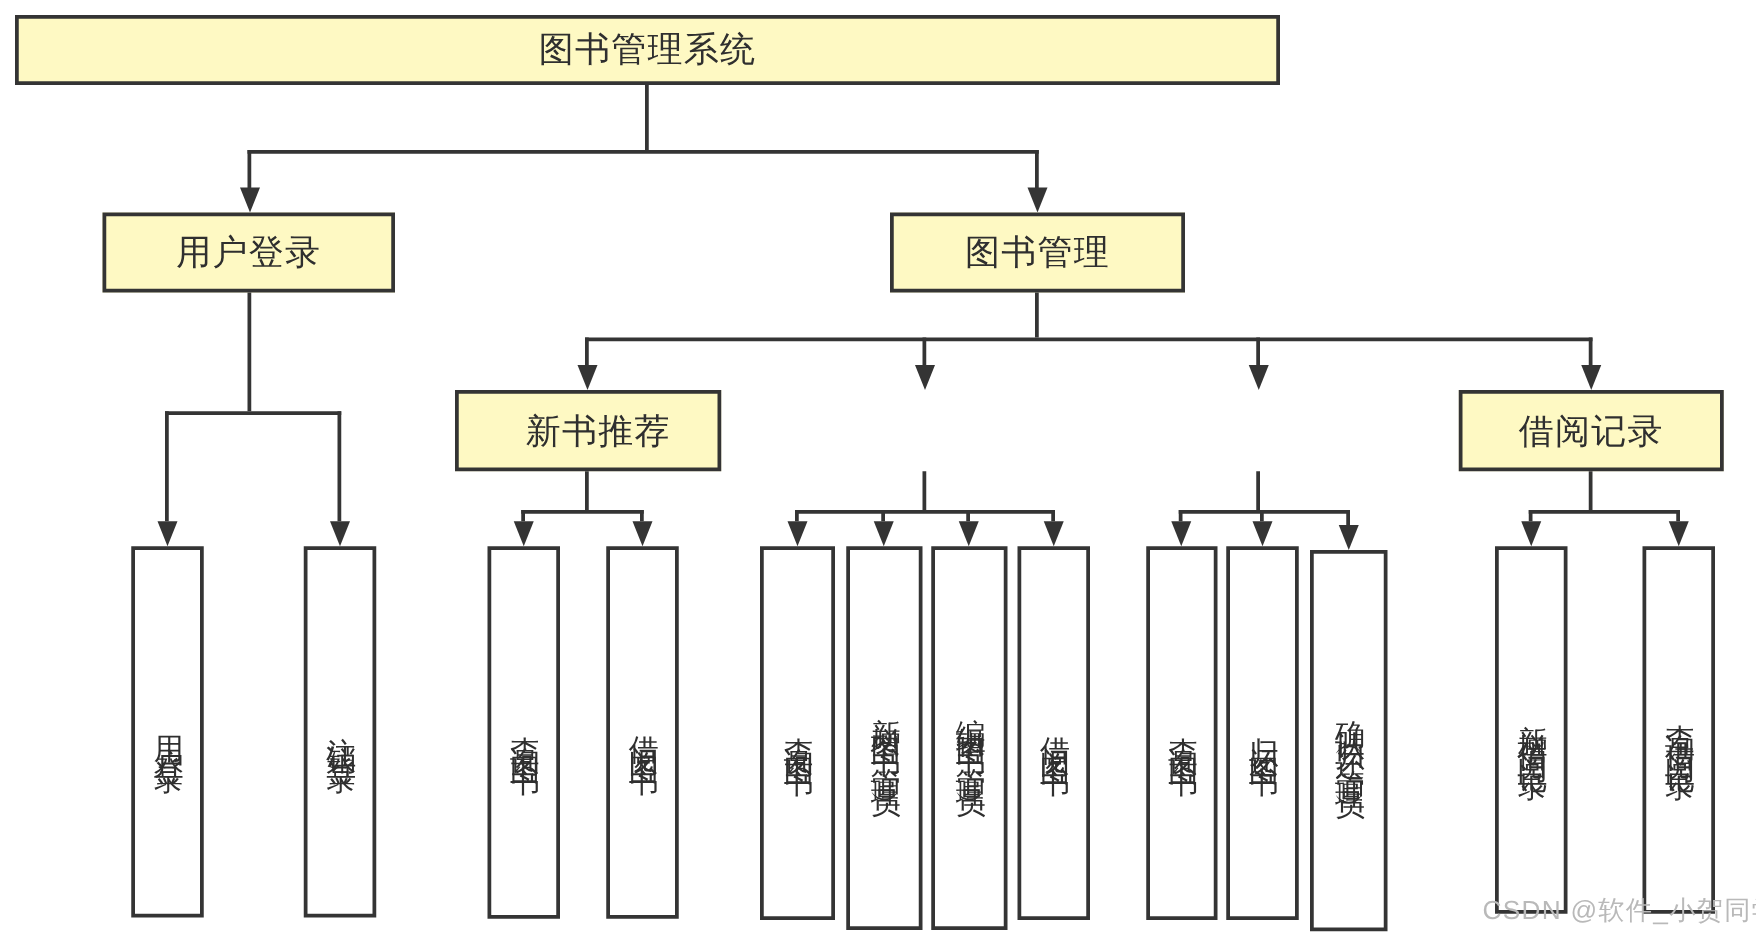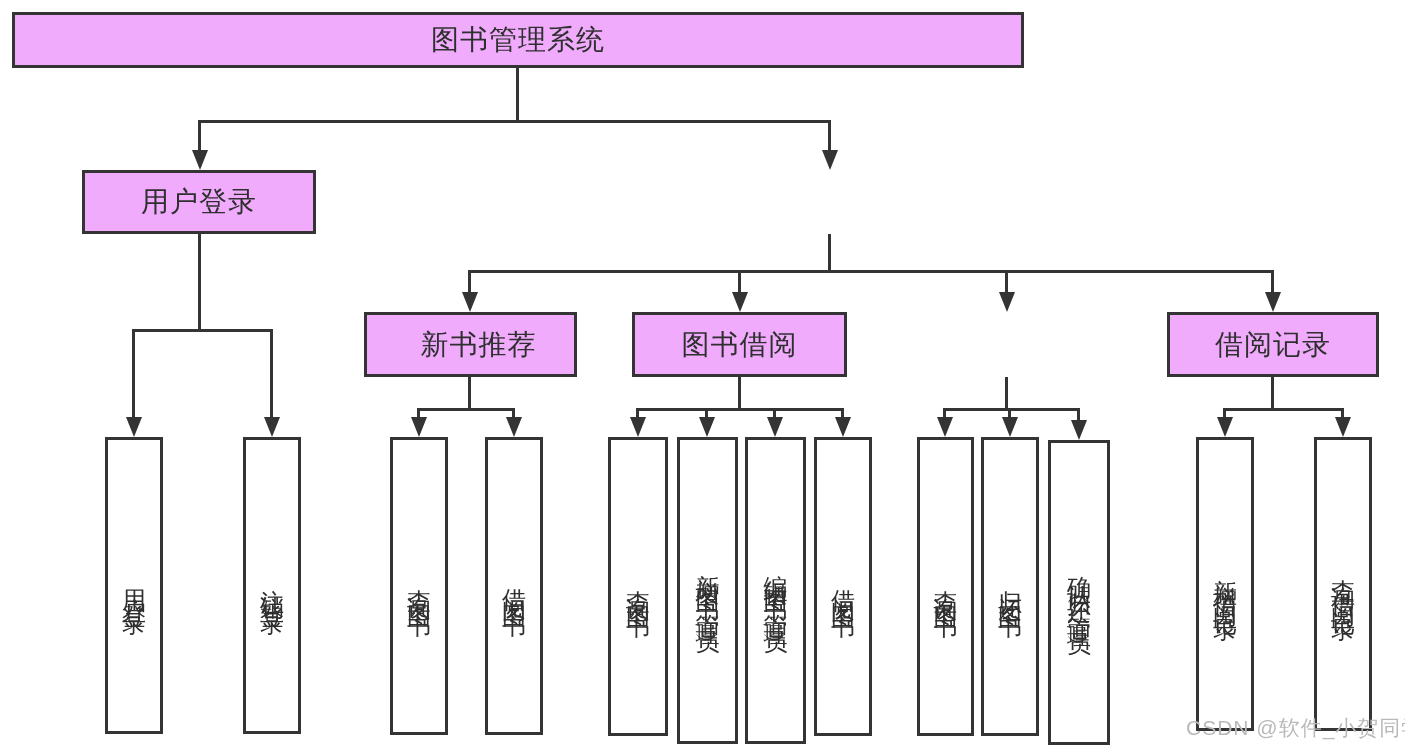--- a/index.html
+++ b/index.html
@@ -15,21 +15,21 @@
     position: relative;
     width: 1405px;
     height: 747px;
     background: var(--background);
     overflow: hidden;
   }
   
   .node {
     position: absolute;
     border: 3px solid var(--line);
-    background: #f0abfc;
+    background: #fef9c3;
     display: flex;
     align-items: center;
     justify-content: center;
     font-size: 28px;
     letter-spacing: 1px;
     color: var(--text);
     white-space: nowrap;
   }
   
   .leaf {
@@ -77,41 +77,41 @@
   <div class="node" style="left:12px; top:12px; width:1012px; height:56px;">图书管理系统</div>
 
   <div class="ln" style="left:516px; top:68px; width:3px; height:52px;"></div>
   <div class="ln" style="left:198px; top:120px; width:633px; height:3px;"></div>
   <div class="ln" style="left:198px; top:120px; width:3px; height:32px;"></div>
   <div class="arw" style="left:192px; top:150px;"></div>
   <div class="ln" style="left:828px; top:120px; width:3px; height:32px;"></div>
   <div class="arw" style="left:822px; top:150px;"></div>
 
   <div class="node" style="left:82px; top:170px; width:234px; height:64px;">用户登录</div>
+  <div class="node" style="left:712px; top:170px; width:236px; height:64px;">图书管理</div>
 
   <div class="ln" style="left:198px; top:234px; width:3px; height:95px;"></div>
   <div class="ln" style="left:132px; top:329px; width:141px; height:3px;"></div>
   <div class="ln" style="left:132px; top:329px; width:3px; height:88px;"></div>
   <div class="arw" style="left:126px; top:417px;"></div>
   <div class="ln" style="left:270px; top:329px; width:3px; height:88px;"></div>
   <div class="arw" style="left:264px; top:417px;"></div>
 
   <div class="ln" style="left:828px; top:234px; width:3px; height:36px;"></div>
   <div class="ln" style="left:468px; top:270px; width:806px; height:3px;"></div>
   <div class="ln" style="left:468px; top:270px; width:3px; height:22px;"></div>
   <div class="arw" style="left:462px; top:292px;"></div>
   <div class="ln" style="left:738px; top:270px; width:3px; height:22px;"></div>
   <div class="arw" style="left:732px; top:292px;"></div>
   <div class="ln" style="left:1005px; top:270px; width:3px; height:22px;"></div>
   <div class="arw" style="left:999px; top:292px;"></div>
   <div class="ln" style="left:1271px; top:270px; width:3px; height:22px;"></div>
   <div class="arw" style="left:1265px; top:292px;"></div>
 
   <div class="node" style="left:364px; top:312px; width:213px; height:65px;padding-left:16px;">新书推荐</div>
-  <div class="node" style="left:632px; top:312px; width:215px; height:65px;">图书借阅</div>
   <div class="node" style="left:1167px; top:312px; width:212px; height:65px;">借阅记录</div>
 
   <div class="ln" style="left:468px; top:377px; width:3px; height:31px;"></div>
   <div class="ln" style="left:417px; top:408px; width:98px; height:3px;"></div>
   <div class="ln" style="left:417px; top:408px; width:3px; height:9px;"></div>
   <div class="arw" style="left:411px; top:417px;"></div>
   <div class="ln" style="left:512px; top:408px; width:3px; height:9px;"></div>
   <div class="arw" style="left:506px; top:417px;"></div>
 
   <div class="ln" style="left:738px; top:377px; width:3px; height:31px;"></div>

